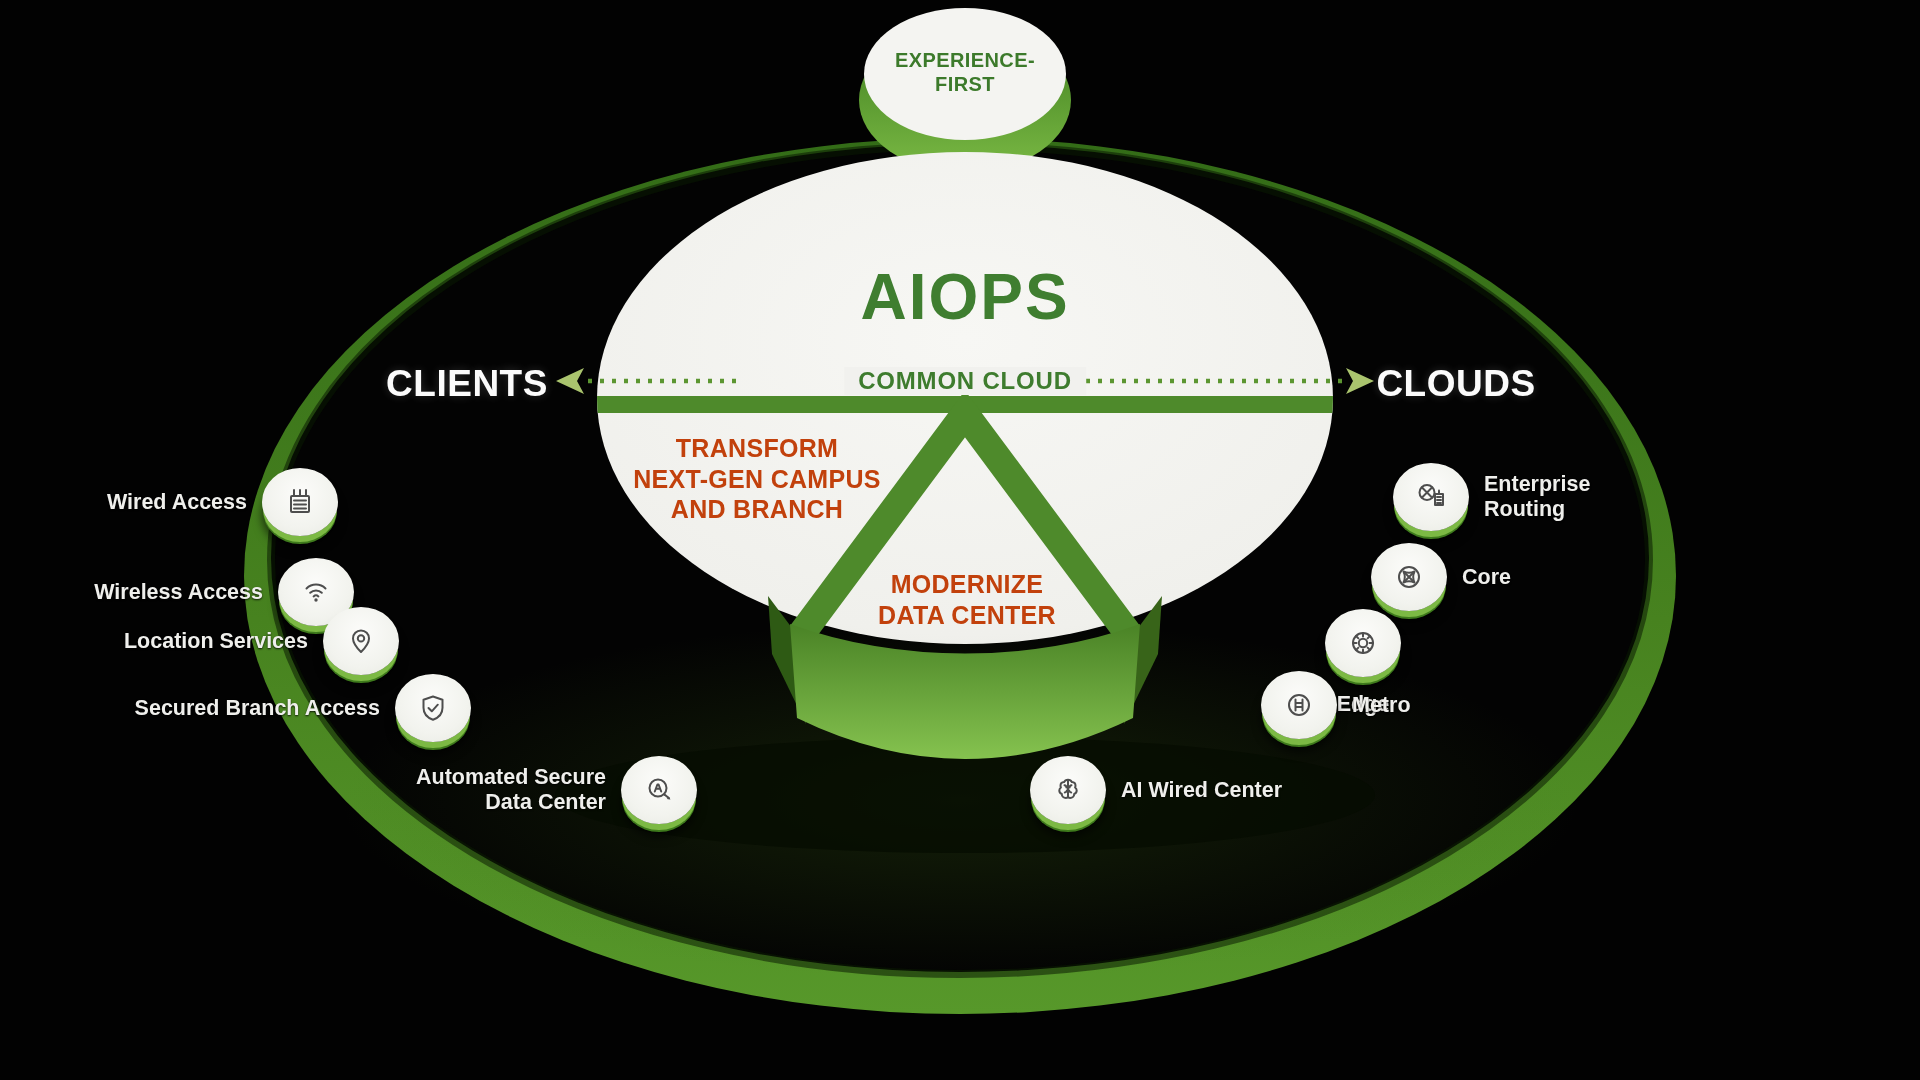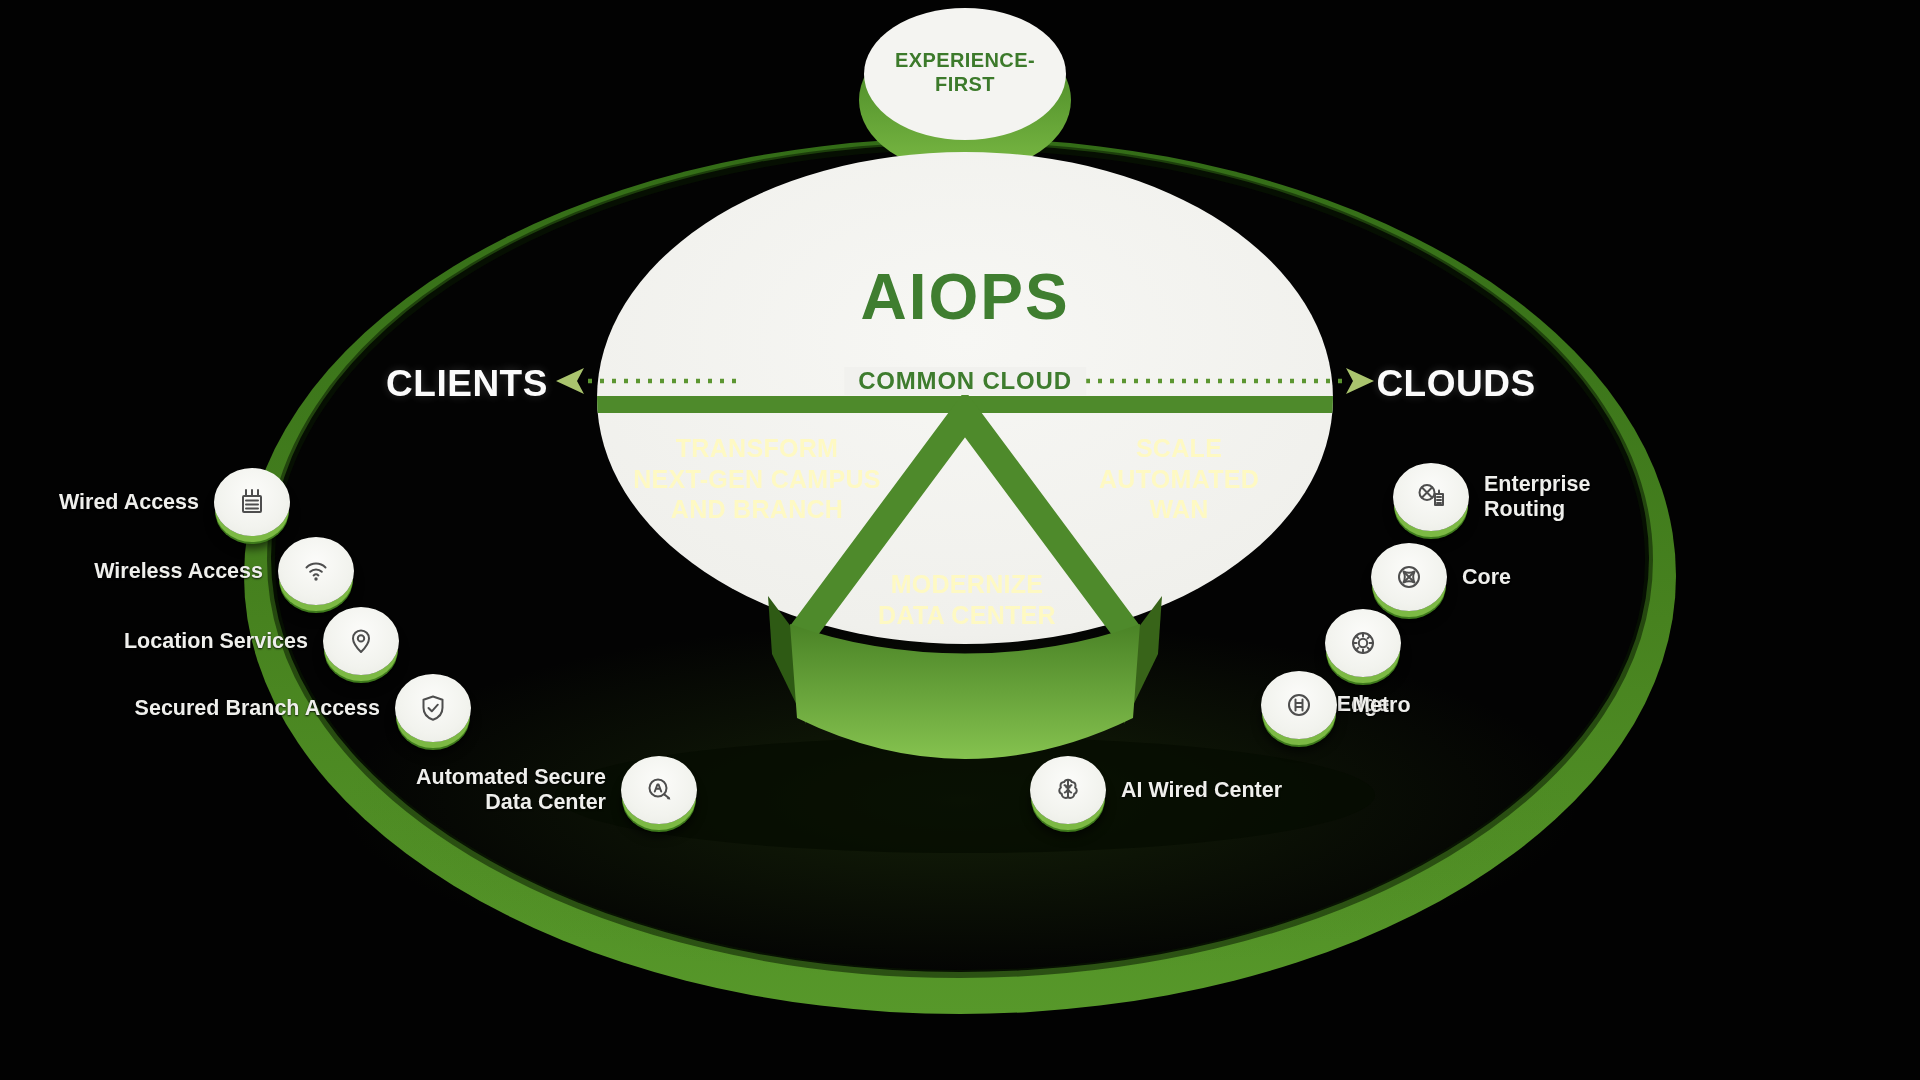--- a/index.html
+++ b/index.html
@@ -6,21 +6,21 @@
   .stage{
     position:relative;width:1716px;height:1080px;overflow:hidden;background:#020202;
     font-family:"Liberation Sans",sans-serif;
   }
   .stage svg.bg{position:absolute;left:0;top:0;}
   .abs{position:absolute;transform:translate(-50%,-50%);white-space:nowrap;}
   .badge-text{color:#3c7a2b;font-size:20px;font-weight:800;text-align:center;line-height:1.2;letter-spacing:.4px;}
   .hub-title{color:#3f7e30;font-size:64px;font-weight:800;letter-spacing:2px;}
   .band-label{color:#3e7c2e;font-size:24px;font-weight:800;letter-spacing:.8px;background:#f1f1ee;padding:0 14px;}
   .group-label{color:#fbfbfb;font-size:37px;font-weight:800;letter-spacing:.5px;text-shadow:0 0 10px rgba(255,255,255,.18);}
-  .seg{color:#fef9c3;font-size:25px;font-weight:800;text-align:center;line-height:1.22;letter-spacing:.3px;}
+  .seg{color:#c2410c;font-size:25px;font-weight:800;text-align:center;line-height:1.22;letter-spacing:.3px;}
   .item{position:absolute;display:flex;align-items:center;height:72px;gap:15px;}
   .item-label{color:#efefec;font-size:21.5px;font-weight:700;text-shadow:0 1px 2px rgba(0,0,0,.8);}
   .wrap-right{width:208px;text-align:right;line-height:1.18;white-space:normal;}
   .wrap-left{width:138px;text-align:left;line-height:1.18;white-space:normal;}
   .puck{
     flex:0 0 auto;width:76px;height:68px;border-radius:50%;
     background:radial-gradient(circle at 50% 38%,#fcfcfa 0%,#f2f3ee 60%,#e7e9e1 100%);
     box-shadow:0 7px 0 -1px #7cb944,0 9px 0 -1px #3e7a1c,0 13px 10px rgba(0,0,0,.6);
     display:flex;align-items:center;justify-content:center;
   }
@@ -109,41 +109,36 @@
   <div class="abs band-label" style="left:965px;top:381px;">COMMON CLOUD</div>
 
   <div class="abs group-label" style="left:467px;top:384px;">CLIENTS</div>
   <div class="abs group-label" style="left:1456px;top:384px;">CLOUDS</div>
 
   <div class="abs seg" style="left:757px;top:479px;">
     <div>TRANSFORM</div>
     <div>NEXT-GEN CAMPUS</div>
     <div>AND BRANCH</div>
   </div>
-  <div class="abs seg" style="left:1179px;top:479px;">
-    <div>SCALE</div>
-    <div>AUTOMATED</div>
-    <div>WAN</div>
-  </div>
   <div class="abs seg" style="left:967px;top:599px;">
     <div>MODERNIZE</div>
     <div>DATA CENTER</div>
   </div>
 
-  <div class="item" style="right:1426px;top:466px;justify-content:center;">
+  <div class="item" style="right:1378px;top:466px;justify-content:center;">
     <span class="item-label">Wired Access</span>
     <span class="puck">
       <svg width="40" height="40" viewBox="0 0 40 40" class="ic">
         <path d="M14 8v6 M20 8v6 M26 8v6"></path>
           <rect x="11" y="14" width="18" height="16" rx="1"></rect>
         <path d="M14 18.5h12 M14 22.5h12 M14 26.5h12"></path>
       </svg>
     </span>
   </div>
-  <div class="item" style="right:1362px;top:535px;">
+  <div class="item" style="right:1362px;top:556px;">
     <span class="item-label">Wireless Access</span>
     <span class="puck">
       <svg width="40" height="40" viewBox="0 0 40 40" class="ic">
         <path d="M10.5 16.5a13.5 13.5 0 0 1 19 0"></path>
           <path d="M14.2 20.8a8.2 8.2 0 0 1 11.6 0"></path>
         <path d="M17.6 24.4a3.5 3.5 0 0 1 4.8 0"></path>
           <circle cx="20" cy="28" r="1.7" fill="#4e4e4e" stroke="none"></circle>
       </svg>
     </span>
   </div>

